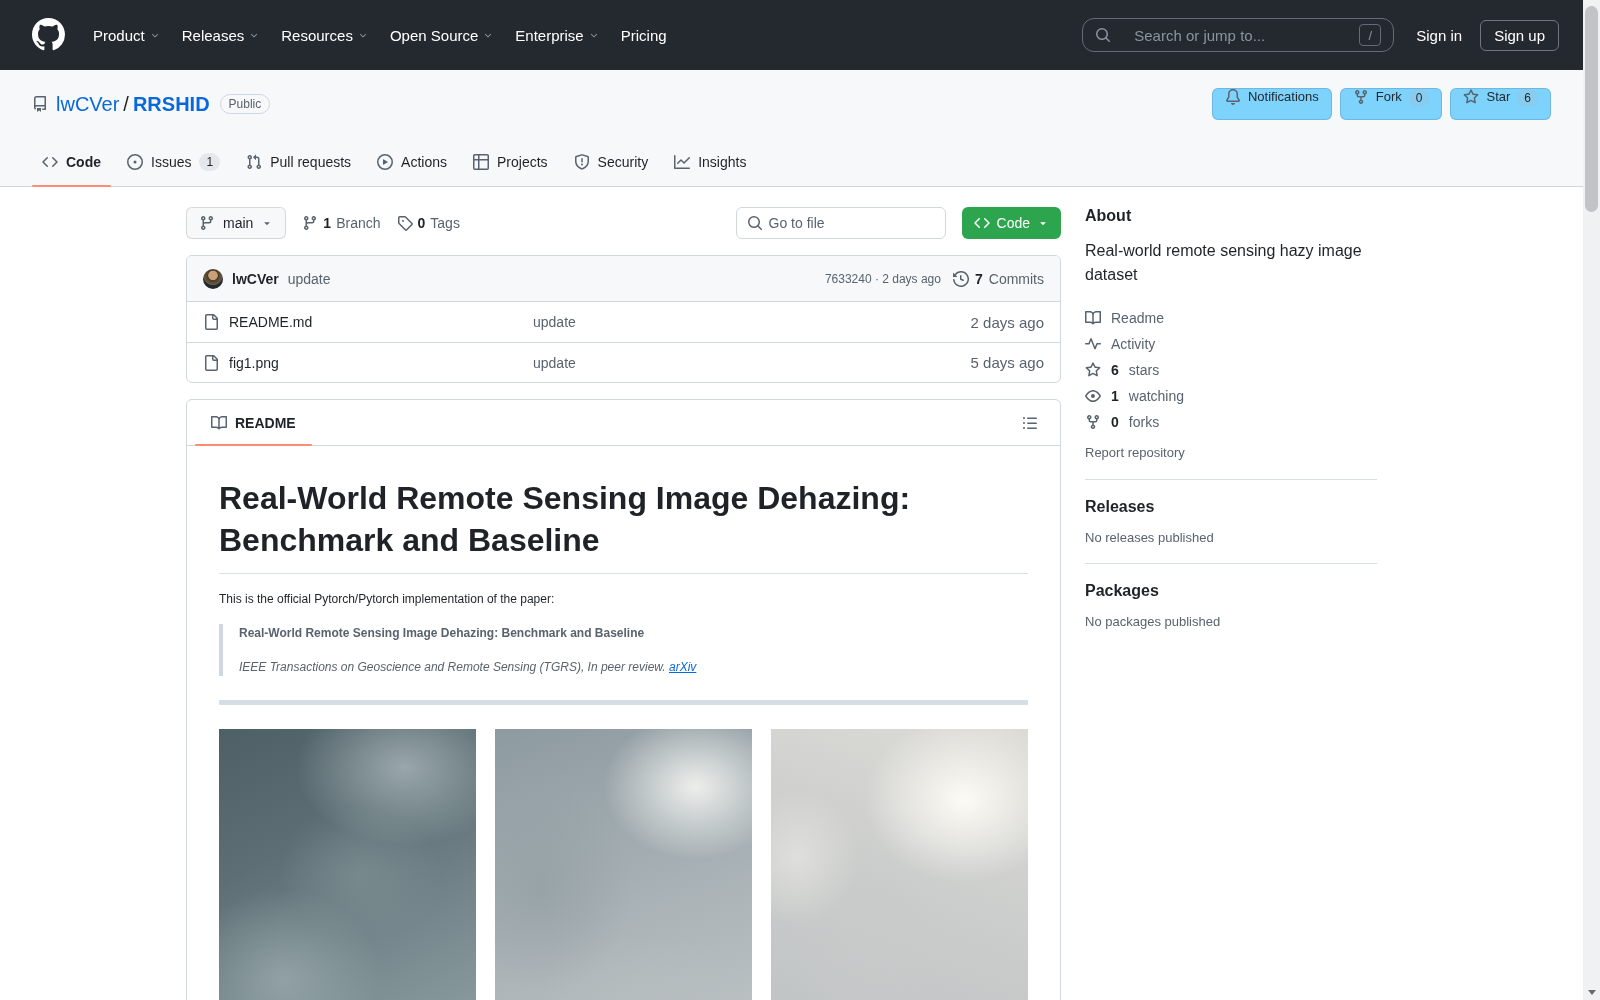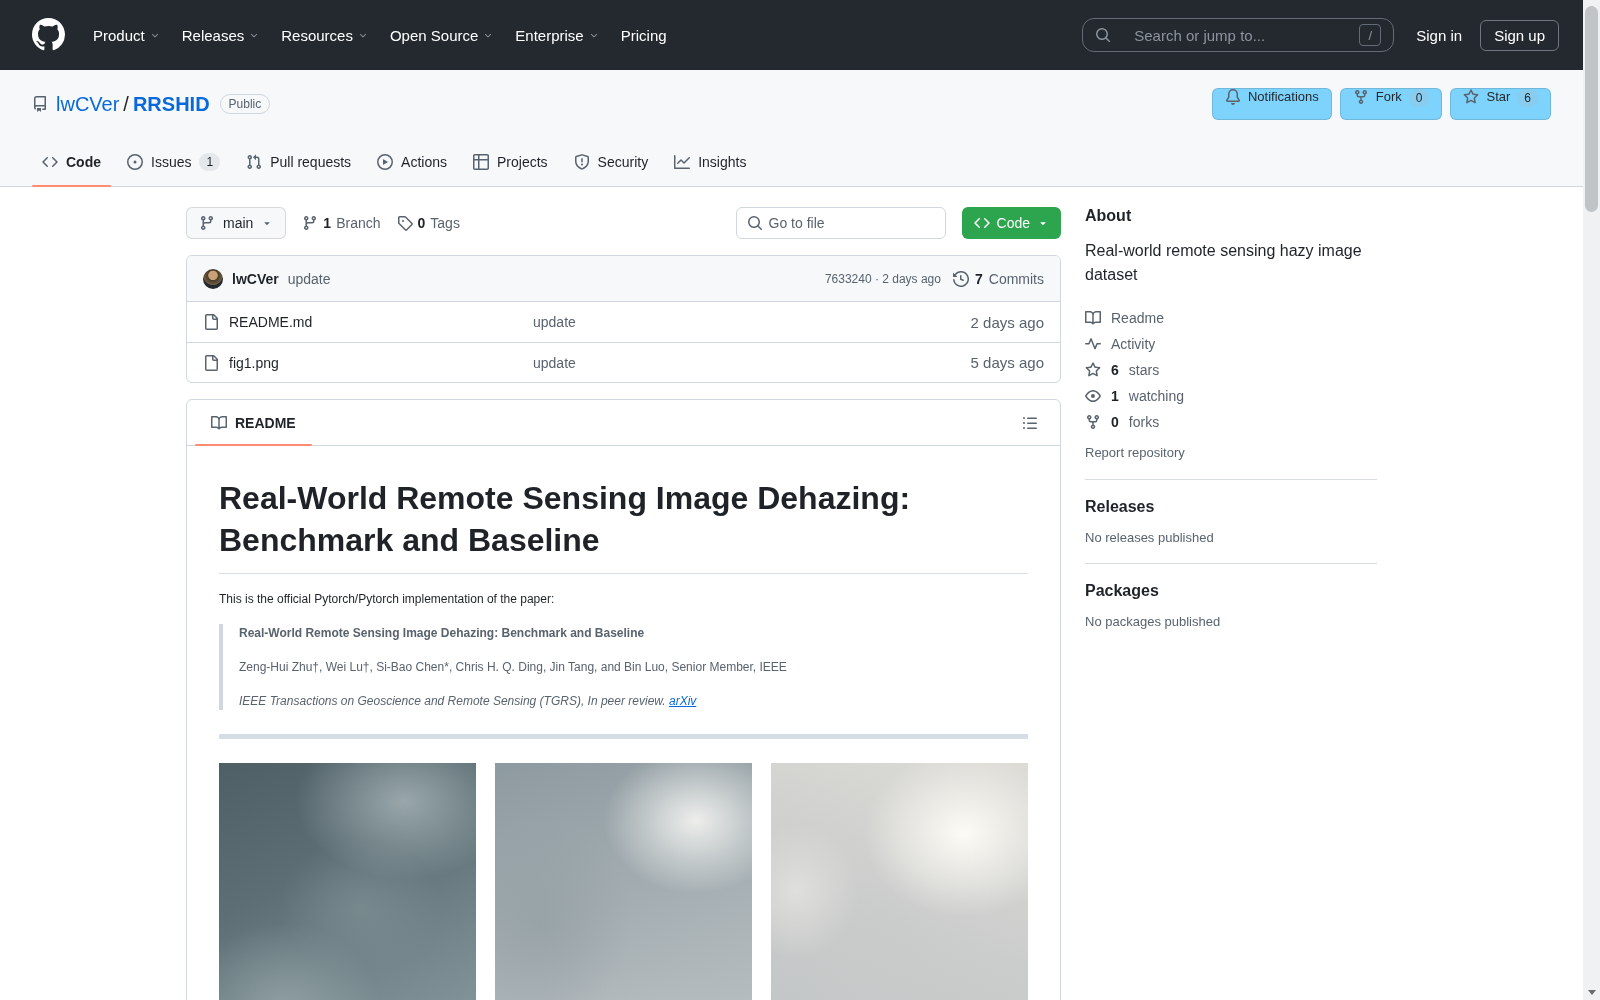--- a/index.html
+++ b/index.html
@@ -385,21 +385,20 @@
           <svg class="oct" width="16" height="16" viewBox="0 0 16 16">
               <path d="M5.75 2.5h8.5a.75.75 0 0 1 0 1.5h-8.5a.75.75 0 0 1 0-1.5Zm0 5h8.5a.75.75 0 0 1 0 1.5h-8.5a.75.75 0 0 1 0-1.5Zm0 5h8.5a.75.75 0 0 1 0 1.5h-8.5a.75.75 0 0 1 0-1.5ZM2 14a1 1 0 1 1 0-2 1 1 0 0 1 0 2Zm1-6a1 1 0 1 1-2 0 1 1 0 0 1 2 0ZM2 4a1 1 0 1 1 0-2 1 1 0 0 1 0 2Z"></path>
             </svg>
         </span>
       </div>
       <div class="readme-body">
         <h1>Real-World Remote Sensing Image Dehazing: Benchmark and Baseline</h1>
         <p>This is the official Pytorch/Pytorch implementation of the paper:</p>
         <blockquote>
           <p class="q-title">Real-World Remote Sensing Image Dehazing: Benchmark and Baseline</p>
-          <p>Zeng-Hui Zhu†, Wei Lu†, Si-Bao Chen*, Chris H. Q. Ding, Jin Tang, and Bin Luo, Senior Member, IEEE</p>
           <p><span class="q-venue">IEEE Transactions on Geoscience and Remote Sensing (TGRS), In peer review. </span><a class="arxiv-link">arXiv</a></p>
         </blockquote>
         <hr class="md-hr">
         <div class="figures">
           <div class="fig fig-1"></div>
           <div class="fig fig-2"></div>
           <div class="fig fig-3"></div>
         </div>
       </div>
     </div>

